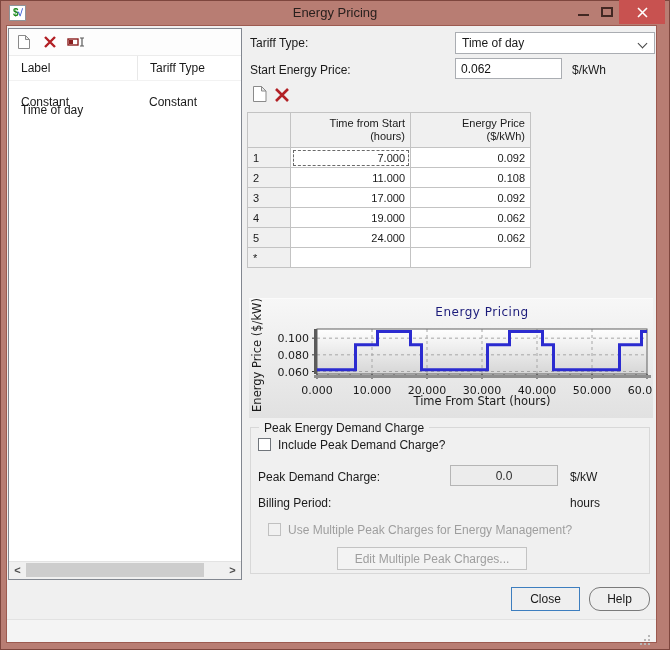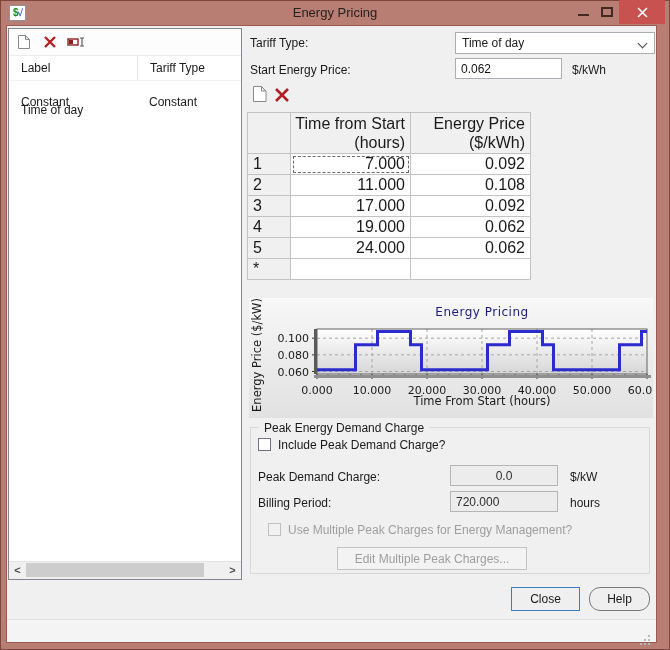--- a/index.html
+++ b/index.html
@@ -47,21 +47,21 @@
   .combo{position:absolute;left:448px;top:6px;width:200px;height:22px;background:#fff;
          border:1px solid #aaadb2;box-sizing:border-box;display:flex;align-items:center;padding-left:6px;}
   .chev{position:absolute;right:8px;top:7px;width:6px;height:6px;border-right:1.5px solid #444;
         border-bottom:1.5px solid #444;transform:rotate(45deg);}
   .tbox{position:absolute;height:21px;background:#fff;border:1px solid #aaadb2;box-sizing:border-box;
         font-family:"Liberation Sans",sans-serif;font-size:12px;color:#111;padding:0 5px;outline:none;}
   .tbox:disabled,.tbox.dis{background:#ececec;border-color:#b5b5b5;color:#2e2e2e;}
   
   .grid{position:absolute;left:240px;top:86px;border-collapse:collapse;background:#fff;
         border:1px solid #8f8f8f;table-layout:fixed;}
-  .grid th,.grid td{border:1px solid #c3c3c3;font-weight:normal;font-size:16px;overflow:hidden;}
+  .grid th,.grid td{border:1px solid #c3c3c3;font-weight:normal;font-size:11px;overflow:hidden;}
   .grid th{background:#f0f0f0;height:32px;line-height:1.2;text-align:center;}
   .grid td{height:17px;}
   .grid .rowhead{width:36px;background:#f0f0f0;text-align:left;padding-left:5px;}
   .grid .dcol{width:113px;text-align:right;padding-right:5px;}
   .focus-cell{outline:1px dashed #6a6a6a;outline-offset:-3px;}
   
   .chart-panel{position:absolute;left:242px;top:272px;width:404px;height:119px;
                background:linear-gradient(#f7f7f7,#e1e1e1);border-top:1px solid #fbfbfb;}
   
   .groupbox{position:absolute;left:243px;top:401px;width:400px;height:147px;
@@ -296,21 +296,20 @@
     <div class="gb-label">Peak Energy Demand Charge</div>
 
     <span class="checkbox" style="left:251px;top:412px;"></span>
     <div class="flabel" style="left:271px;top:412px;">Include Peak Demand Charge?</div>
 
     <div class="flabel" style="left:251px;top:444px;">Peak Demand Charge:</div>
     <input class="tbox dis" style="left: 443px; top: 439px; width: 108px; text-align: center;" disabled="" value="0.0">
     <div class="unit" style="left:563px;top:444px;">$/kW</div>
 
     <div class="flabel" style="left:251px;top:470px;">Billing Period:</div>
-    <input class="tbox dis" style="left: 443px; top: 465px; width: 108px;" disabled="" value="720.000">
     <div class="unit" style="left:563px;top:470px;">hours</div>
 
     <span class="checkbox dis" style="left:261px;top:497px;"></span>
     <div class="flabel gray" style="left:281px;top:497px;">Use Multiple Peak Charges for Energy Management?</div>
 
     <div class="btn dis" style="left:316px;top:521px;width:190px;height:23px;">Edit Multiple Peak Charges...</div>
 
     <div class="btn default" style="left:504px;top:561px;width:69px;height:24px;">Close</div>
     <div class="btn" style="left:582px;top:561px;width:61px;height:24px;border-radius:11px;">Help</div>
 

